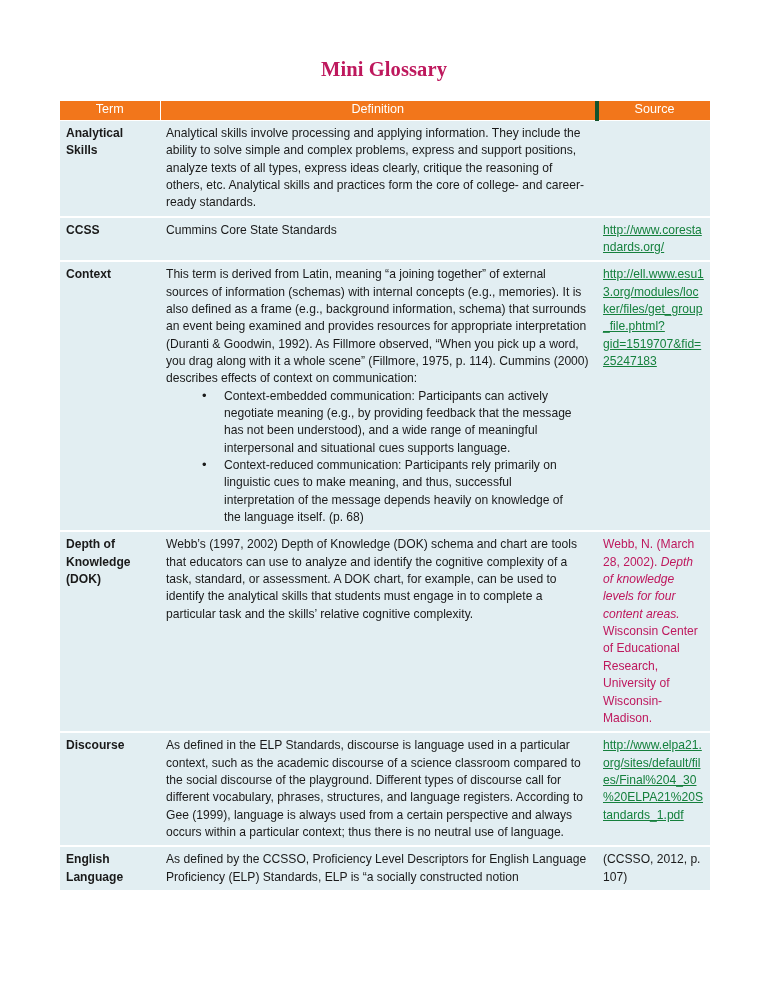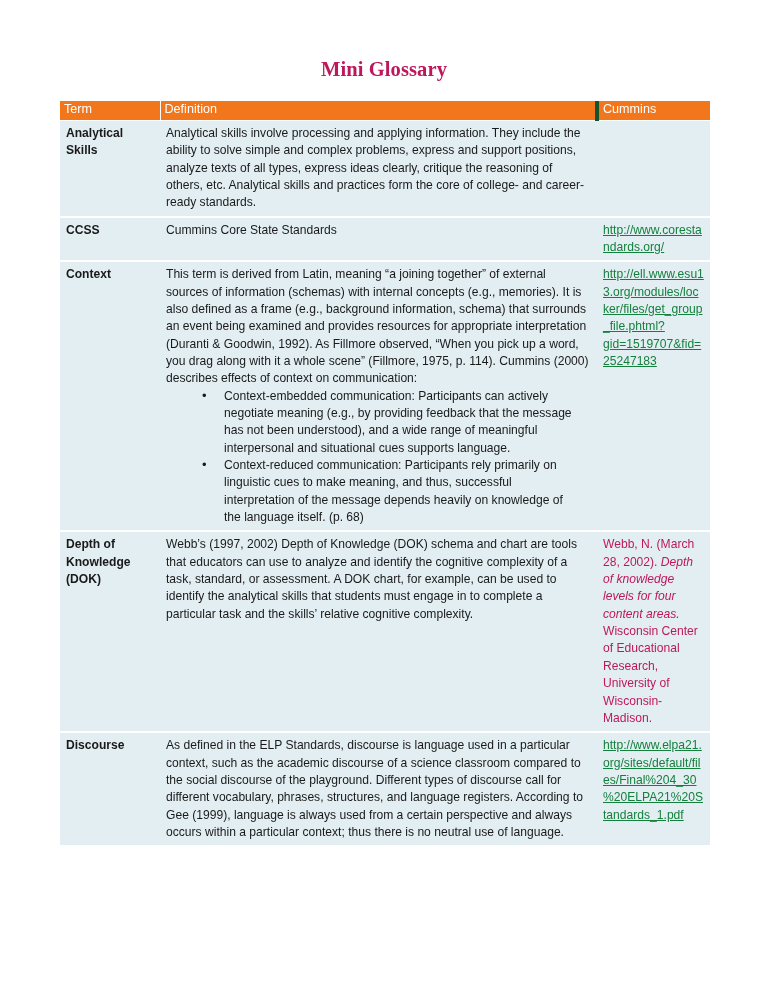--- a/index.html
+++ b/index.html
@@ -43,21 +43,21 @@
   }
   .glossary-table col.c-term  { width: 100px; }
   .glossary-table col.c-def   { width: 437px; }
   .glossary-table col.c-src   { width: 113px; }
 
   .glossary-table thead th {
     background: #f2761b;
     color: #ffffff;
     font-weight: normal;
     font-size: 12.6px;
-    text-align: left;
+    text-align: center;
     padding: 2px 4px 3px 4px;
     line-height: 1.1;
     border: none;
   }
   .glossary-table thead th.th-term { border-right: 1px solid #ffffff; }
   .glossary-table thead th.th-def  { border-right: 4px solid #14532d; }
 
   .glossary-table tbody td {
     background: #e2eef2;
     vertical-align: top;
@@ -127,21 +127,21 @@
   <table class="glossary-table">
     <colgroup>
       <col class="c-term">
       <col class="c-def">
       <col class="c-src">
     </colgroup>
     <thead>
       <tr>
         <th class="th-term">Term</th>
         <th class="th-def">Definition</th>
-        <th class="th-src">Cummins</th>
+        <th class="th-src">Source</th>
       </tr>
     </thead>
     <tbody>
 
       <tr>
         <td class="term-cell">Analytical Skills</td>
         <td class="def-cell">Analytical skills involve processing and applying information. They include the ability to solve simple and complex problems, express and support positions, analyze texts of all types, express ideas clearly, critique the reasoning of others, etc. Analytical skills and practices form the core of college- and career-ready standards.</td>
         <td class="src-cell"></td>
       </tr>
 
@@ -168,17 +168,22 @@
         <td class="def-cell cell-pad-bottom-lg">Webb’s (1997, 2002) Depth of Knowledge (DOK) schema and chart are tools that educators can use to analyze and identify the cognitive complexity of a task, standard, or assessment. A DOK chart, for example, can be used to identify the analytical skills that students must engage in to complete a particular task and the skills’ relative cognitive complexity.</td>
         <td class="src-cell"><span class="src-plain">Webb, N. (March 28, 2002). </span><span class="src-plain ital">Depth of knowledge levels for four content areas.</span><span class="src-plain"> Wisconsin Center of Educational Research, University of Wisconsin-Madison.</span></td>
       </tr>
 
       <tr>
         <td class="term-cell">Discourse</td>
         <td class="def-cell cell-pad-bottom-lg">As defined in the ELP Standards, discourse is language used in a particular context, such as the academic discourse of a science classroom compared to the social discourse of the playground. Different types of discourse call for different vocabulary, phrases, structures, and language registers. According to Gee (1999), language is always used from a certain perspective and always occurs within a particular context; thus there is no neutral use of language.</td>
         <td class="src-cell"><a class="src-link" href="#">http://www.elpa21.org/sites/default/files/Final%204_30%20ELPA21%20Standards_1.pdf</a></td>
       </tr>
 
+      <tr>
+        <td class="term-cell">English Language</td>
+        <td class="def-cell">As defined by the CCSSO, Proficiency Level Descriptors for English Language Proficiency (ELP) Standards, ELP is “a socially constructed notion</td>
+        <td class="src-cell">(CCSSO, 2012, p. 107)</td>
+      </tr>
 
     </tbody>
   </table>
 
 </div>
 
 </body></html>

